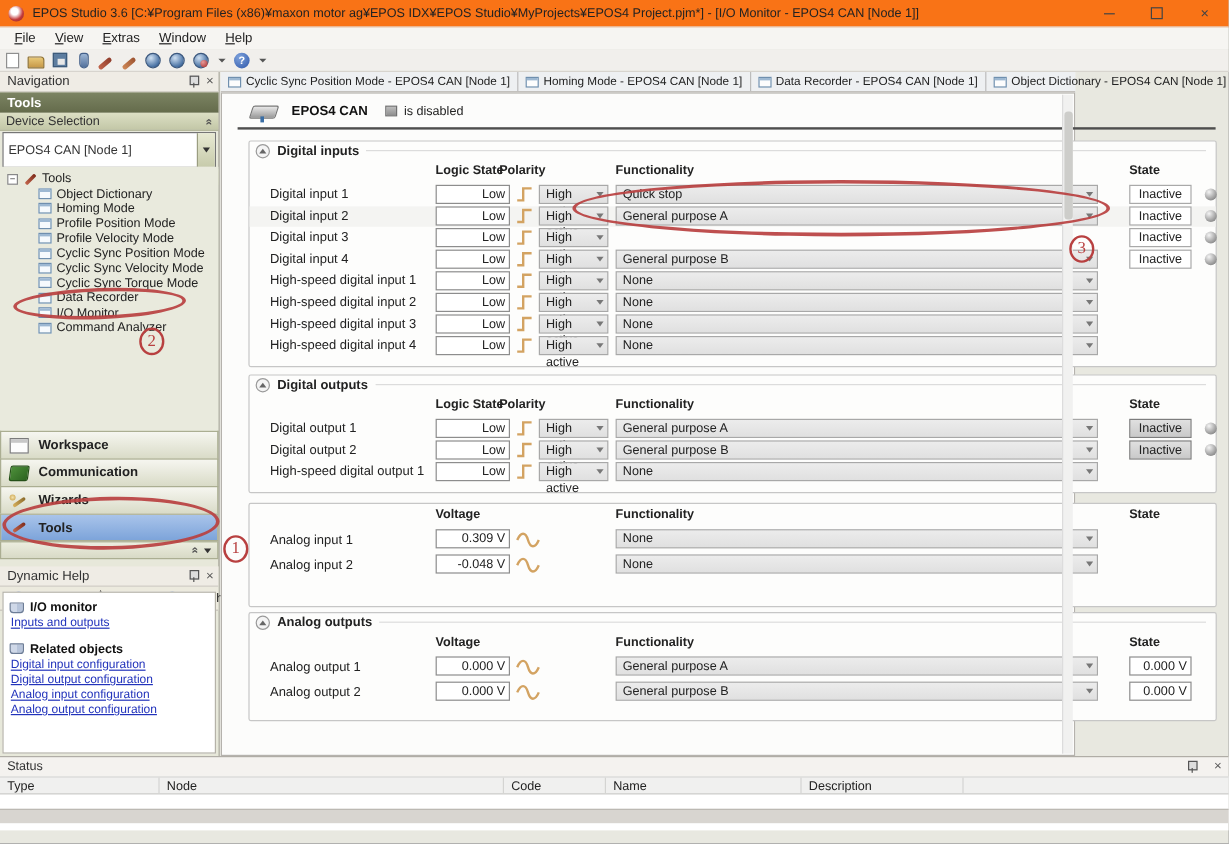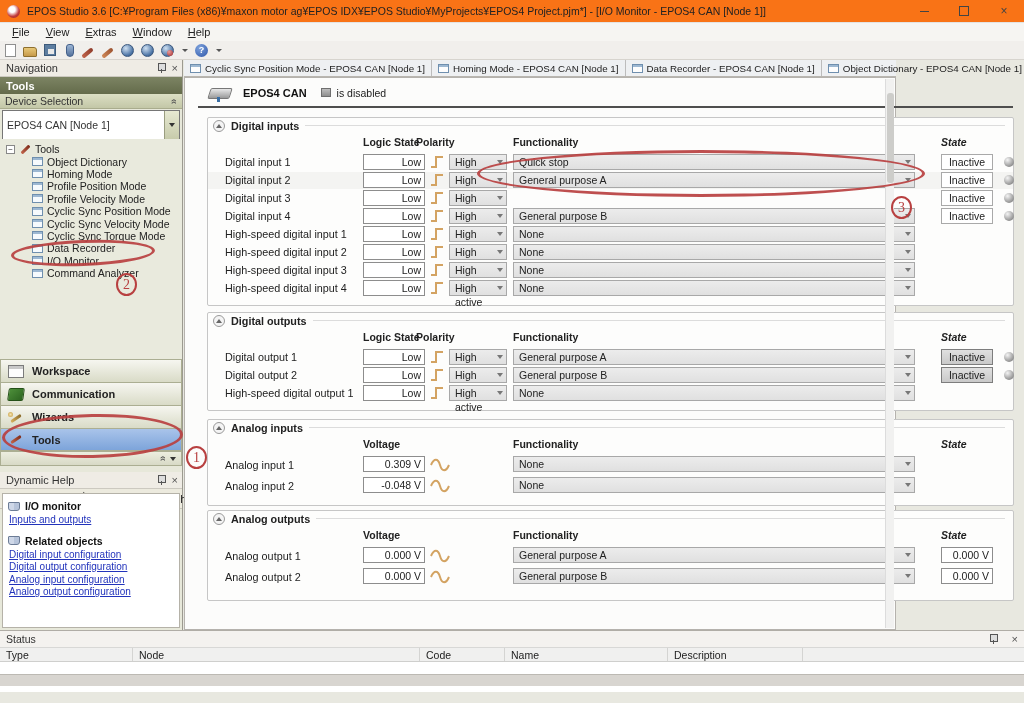--- a/index.html
+++ b/index.html
@@ -143,21 +143,21 @@
   .grp { position:absolute; left:22px; width:807px; border:1px solid #c6c6c6; border-radius:2px; background:#fdfdfc; }
   .grp-head { height:15px; display:flex; align-items:center; padding-left:5px; }
   .collapse-circle { width:12px; height:12px; border:1px solid #9a9a9a; border-radius:50%; background:#f4f4f4;
                      display:flex; align-items:center; justify-content:center; flex:none; }
   .collapse-circle::after { content:""; width:0; height:0; border:3px solid transparent; border-bottom:4px solid #666; margin-top:-2px; }
   .grp-title { font-weight:bold; font-size:10.8px; color:#222; margin-left:6px; white-space:nowrap; }
   .grp-head::after { content:""; flex:1; height:1px; background:#dcdcdc; margin:0 8px 0 6px; }
 
   .col-heads { position:relative; height:16px; margin-top:2px; font-weight:bold; font-size:10.5px; color:#222; }
   .col-heads span { position:absolute; top:1px; }
-  .ch-logic { left:155px; } .ch-pol { left:208px; } .ch-func { left:305px; } .ch-state { left:733px;font-style:italic; }
+  .ch-logic { left:155px; } .ch-pol { left:208px; } .ch-func { left:305px; } .ch-state { left:733px; }
   .ch-volt { left:155px; }
 
   .io-rows { padding-top:3px; padding-bottom:6px; }
   .io-row { position:relative; height:17px; margin-bottom:1px; }
   .io-row.alt { background:#f4f4f2; }
   .c-label { position:absolute; left:17px; top:2px; font-size:10.8px; color:#222; white-space:nowrap; }
   .c-box { position:absolute; height:16px; border:1px solid #8d8d8d; background:#fff; font-size:10.5px;
            line-height:14px; color:#222; }
   .c-logic { left:155px; width:62px; text-align:right; padding-right:3px; }
   .c-step { position:absolute; left:222px; top:1px; }
@@ -538,24 +538,20 @@
             <span class="c-step"><svg width="14" height="14">
                   <path d="M1 12 H6 V2 H13" stroke="#d3a362" stroke-width="2" fill="none"></path>
                 </svg></span>
             <span class="dd c-pol"><span>High active</span><span class="arr"></span></span>
             <span class="dd c-func"><span>None</span><span class="arr"></span></span>
           </div>
         </div>
       </div>
 
       <div class="grp grp-ai">
-        <div class="grp-head">
-          <span class="collapse-circle"></span>
-          <span class="grp-title">Analog inputs</span>
-        </div>
         <div class="col-heads">
           <span class="ch-volt">Voltage</span>
           <span class="ch-func">Functionality</span>
           <span class="ch-state">State</span>
         </div>
         <div class="io-rows">
           <div class="io-row">
             <span class="c-label">Analog input 1</span>
             <span class="c-box c-volt">0.309 V</span>
             <span class="c-wave"><svg width="20" height="15">

